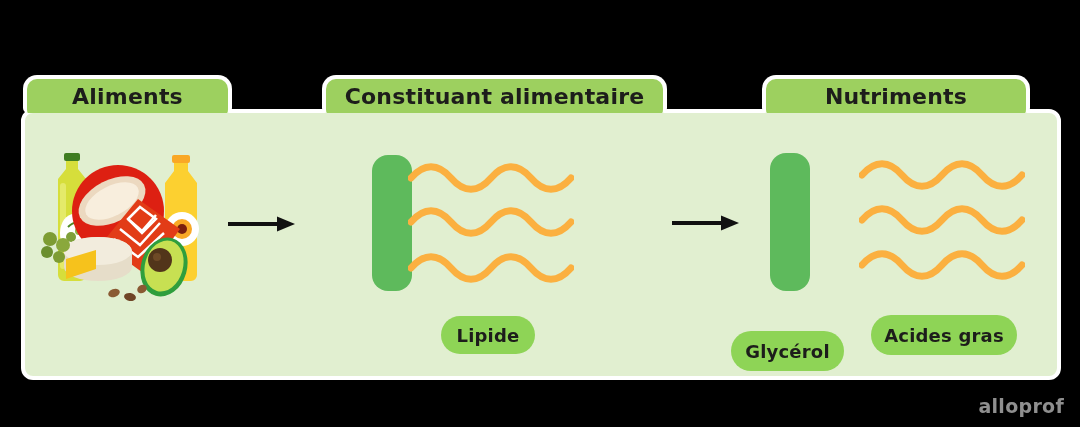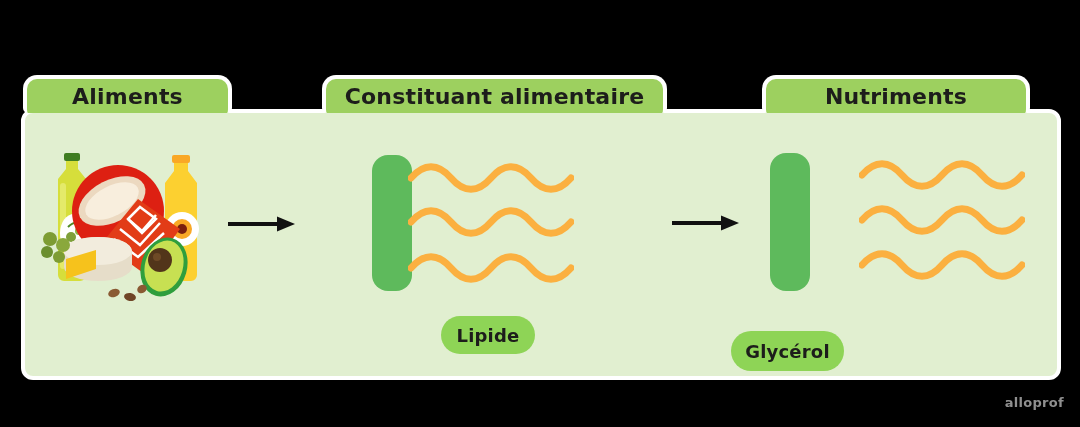--- a/index.html
+++ b/index.html
@@ -47,21 +47,21 @@
     position:absolute;box-sizing:border-box;background:var(--pill-green);
     border-radius:20px;display:flex;align-items:center;justify-content:center;
     color:var(--text-dark);font-weight:700;font-size:18px;letter-spacing:.2px;margin-top:9px;
   }
   .pill-lipide{left:441px;top:307px;width:94px;height:38px;}
   .pill-glycerol{left:731px;top:322px;width:113px;height:40px;}
   .pill-acides{left:871px;top:306px;width:146px;height:40px;}
   .food{position:absolute;left:38px;top:147px;width:195px;height:168px;}
   .watermark{
     position:absolute;right:16px;top:395px;color:var(--watermark-gray);
-    font-size:13px;font-weight:700;letter-spacing:.3px;
+    font-size:19px;font-weight:700;letter-spacing:.3px;
   }
 </style>
 </head>
 <body>
 
 <div class="canvas">
 
   <div class="panel"></div>
 
   <div class="tab tab-1">
@@ -166,16 +166,19 @@
   <svg class="wave" style="left:859px;top:245px;" viewBox="0 0 166 40">
     <path d="M3,20 C16,5 30,5 43,20 S70,35 83,20 S110,5 123,20 S150,35 163,20"></path>
   </svg>
 
   <div class="pill pill-lipide">
     <span>Lipide</span>
   </div>
   <div class="pill pill-glycerol">
     <span>Glycérol</span>
   </div>
+  <div class="pill pill-acides">
+    <span>Acides gras</span>
+  </div>
 
   <div class="watermark">alloprof</div>
 
 </div>
 
 </body></html>

